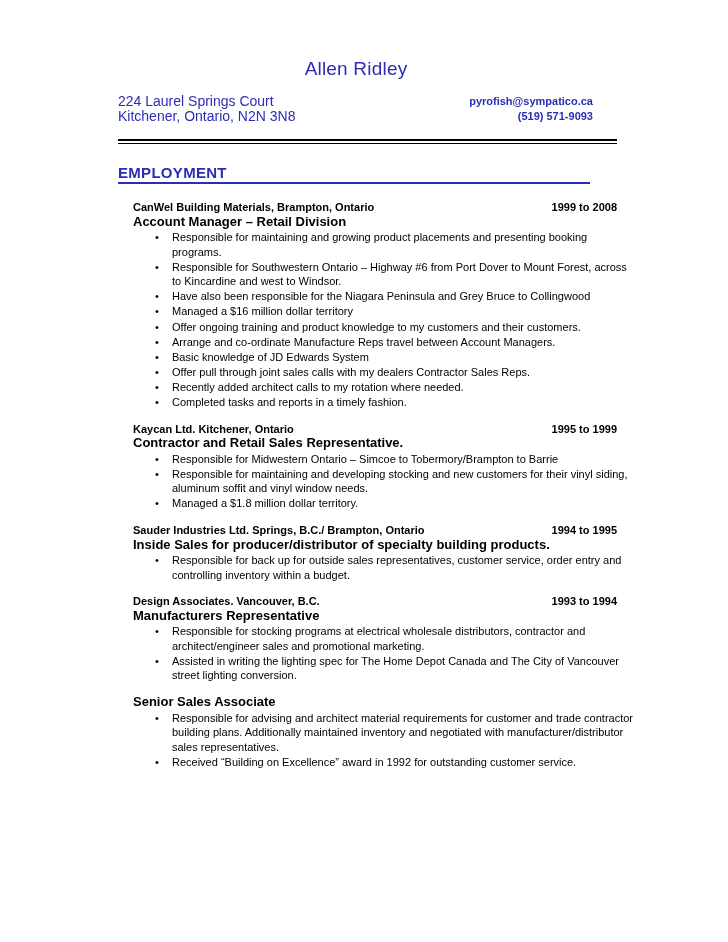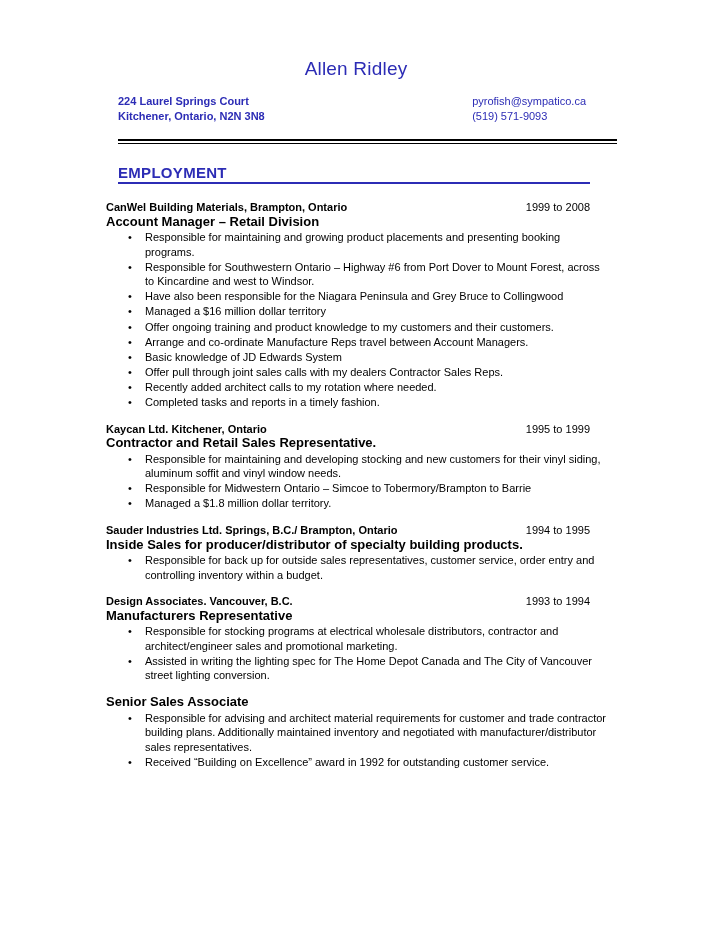--- a/index.html
+++ b/index.html
@@ -41,32 +41,32 @@
     position: absolute;
     left: 118px;
     top: 94px;
     width: 476px;
     height: 34px;
   }
   .contact-left {
     position: absolute;
     left: 0;
     top: 0;
-    font-size: 11px;
-    font-weight: bold;
+    font-size: 14px;
+    font-weight: normal;
     color: #2c2cb5;
     line-height: 15px;
   }
   .contact-right {
     position: absolute;
-    right: 8px;
-    top: 0;
-    text-align: left;
-    font-size: 11px;
-    font-weight: normal;
+    right: 1px;
+    top: 0;
+    text-align: right;
+    font-size: 11px;
+    font-weight: bold;
     color: #2c2cb5;
     line-height: 15px;
   }
   .contact-line { display: block; white-space: nowrap; }
 
   
   .double-rule {
     position: absolute;
     left: 118px;
     top: 139px;
@@ -92,41 +92,41 @@
     left: 118px;
     top: 182px;
     width: 472px;
     height: 0;
     border-bottom: 2px solid #2c2cb5;
   }
 
   
   .content {
     position: absolute;
-    left: 106px;
+    left: 133px;
     top: 200px;
     width: 500px;
   }
 
   .job { margin-bottom: 12px; }
 
   .job-header {
     position: relative;
     font-size: 11px;
     font-weight: bold;
     line-height: 14.5px;
     color: #000000;
   }
   .job-company { display: inline; }
   .job-dates {
     position: absolute;
     right: 16px;
     top: 0;
     font-size: 11px;
-    font-weight: normal;
+    font-weight: bold;
     white-space: nowrap;
   }
   .job-title {
     font-size: 13px;
     font-weight: bold;
     line-height: 14.5px;
     color: #000000;
   }
 
   ul.bullets {
@@ -189,22 +189,22 @@
           <li>Basic knowledge of JD Edwards System</li>
           <li>Offer pull through joint sales calls with my dealers Contractor Sales Reps.</li>
           <li>Recently added architect calls to my rotation where needed.</li>
           <li>Completed tasks and reports in a timely fashion.</li>
         </ul>
       </div>
       <div class="job">
         <div class="job-header"><span class="job-company">Kaycan Ltd. Kitchener, Ontario</span><span class="job-dates">1995 to 1999</span></div>
         <div class="job-title">Contractor and Retail Sales Representative.</div>
         <ul class="bullets">
+          <li>Responsible for Midwestern Ontario – Simcoe to Tobermory/Brampton to Barrie</li>
           <li>Responsible for maintaining and developing stocking and new customers for their vinyl siding, aluminum soffit and vinyl window needs.</li>
-          <li>Responsible for Midwestern Ontario – Simcoe to Tobermory/Brampton to Barrie</li>
           <li>Managed a $1.8 million dollar territory.</li>
         </ul>
       </div>
       <div class="job">
         <div class="job-header"><span class="job-company">Sauder Industries Ltd. Springs, B.C./ Brampton, Ontario</span><span class="job-dates">1994 to 1995</span></div>
         <div class="job-title">Inside Sales for producer/distributor of specialty building products.</div>
         <ul class="bullets">
           <li>Responsible for back up for outside sales representatives, customer service, order entry and controlling inventory within a budget.</li>
         </ul>
       </div>

